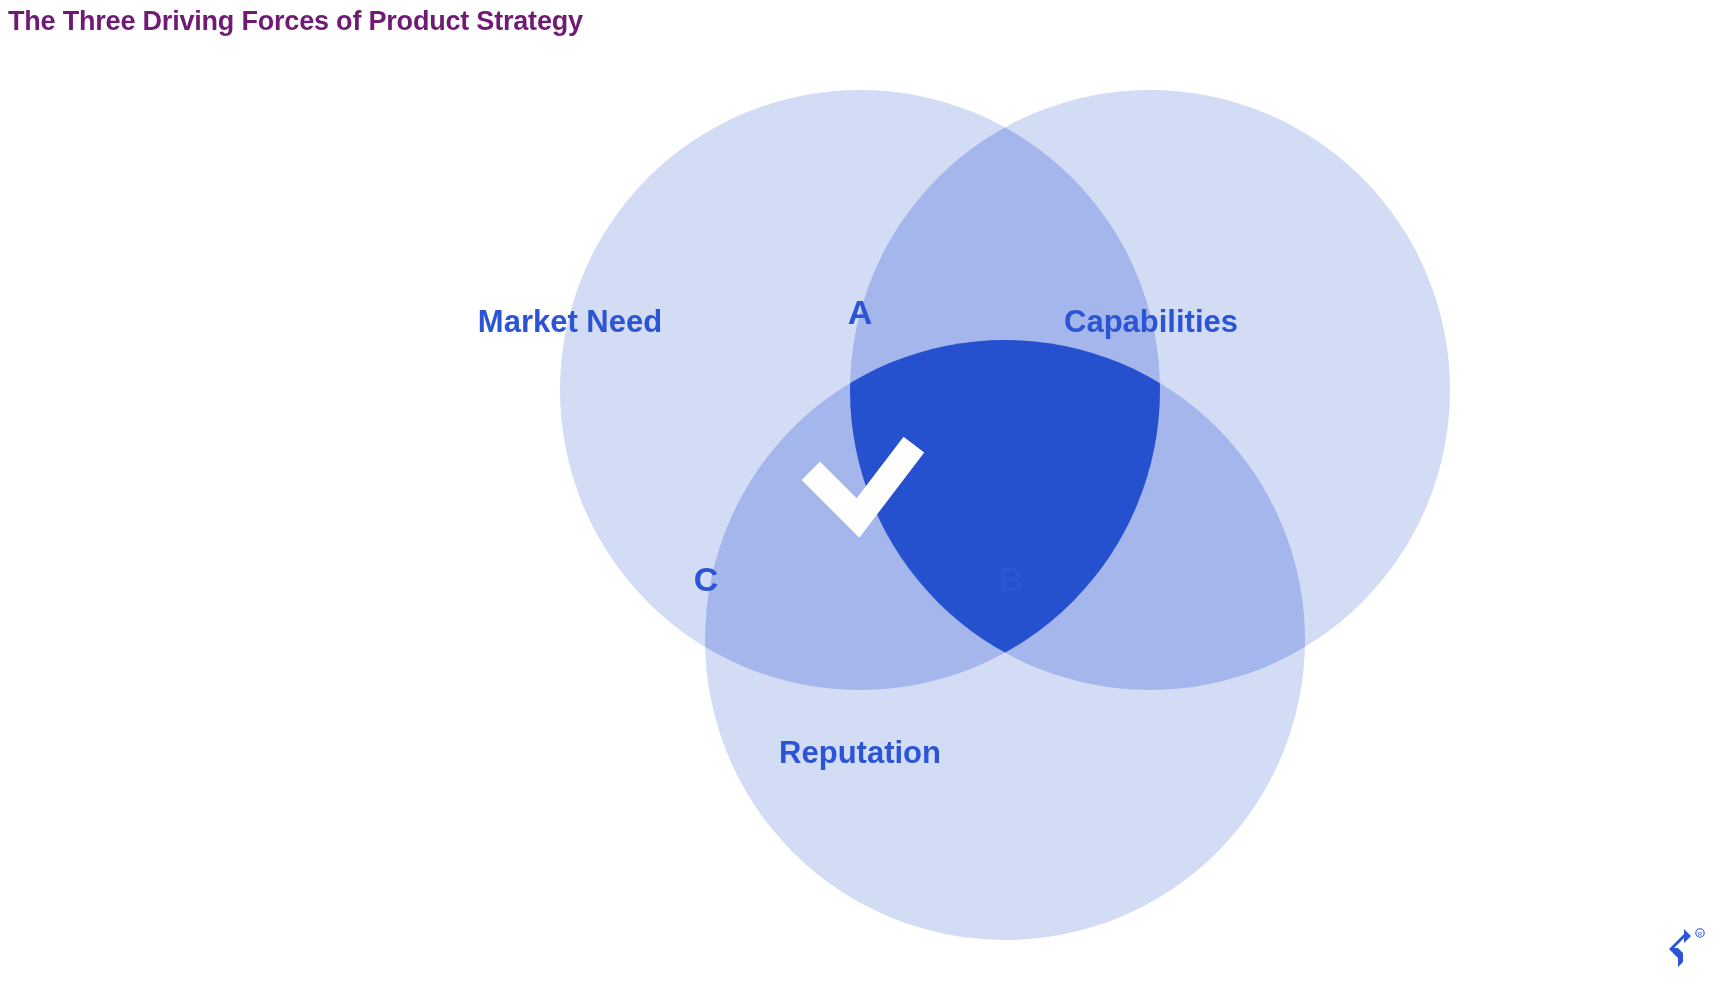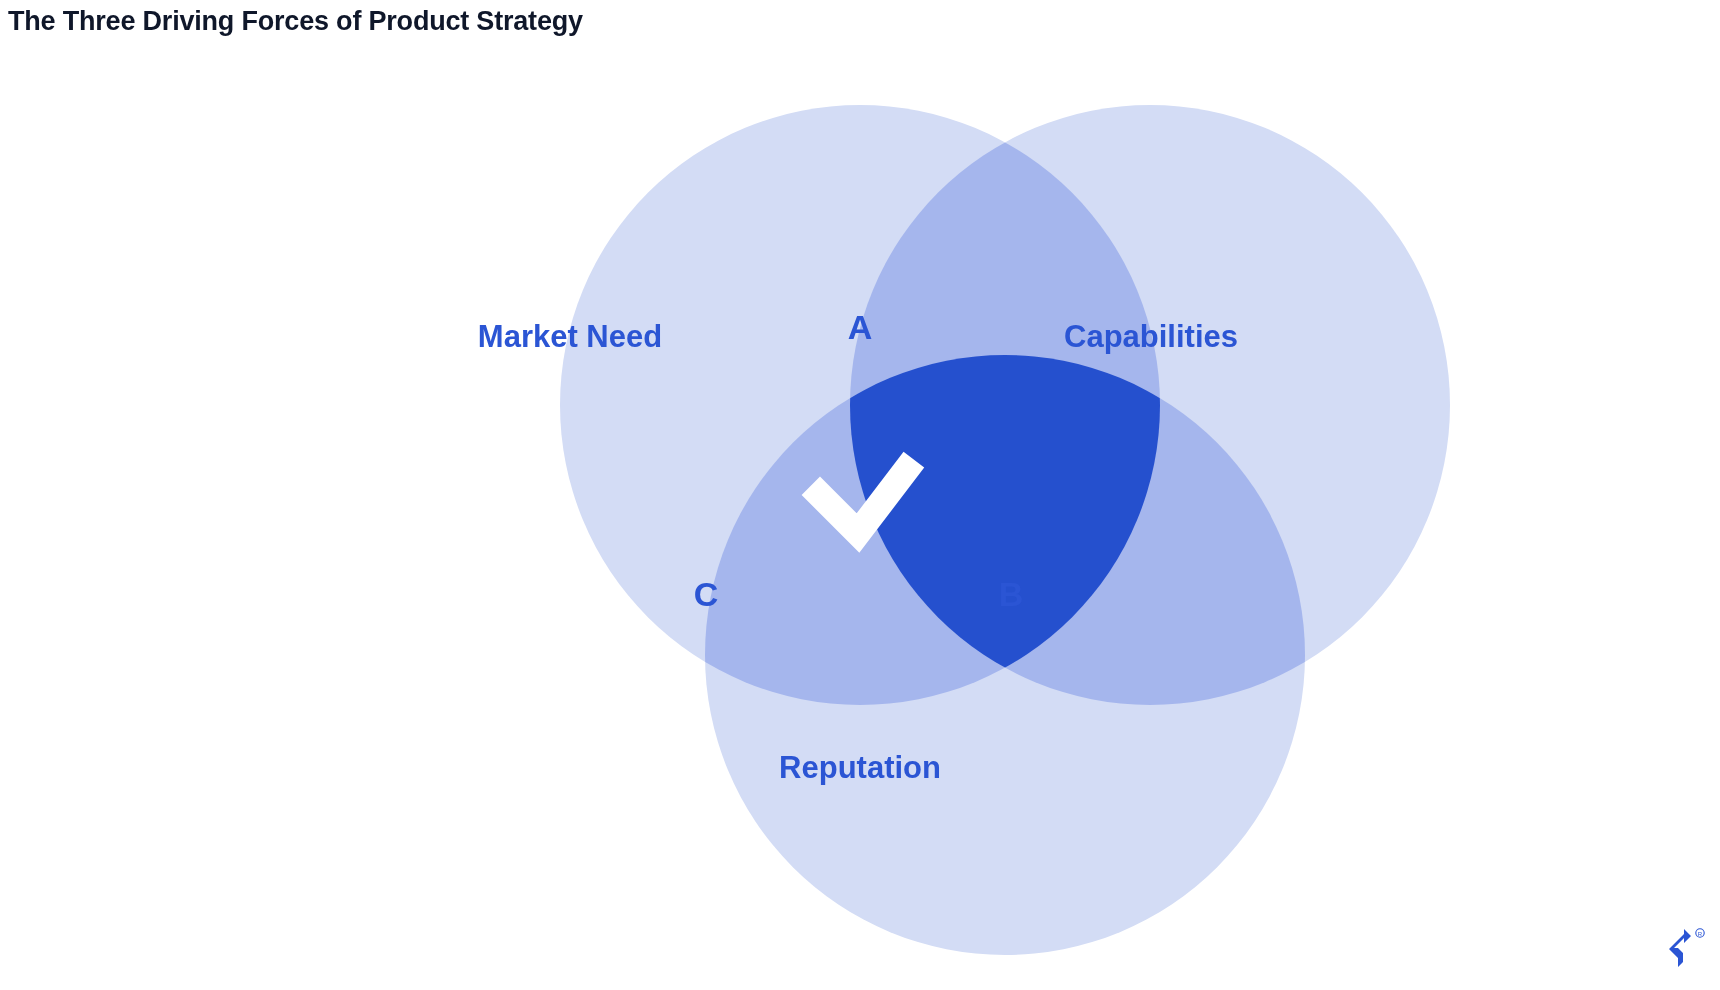--- a/index.html
+++ b/index.html
@@ -13,28 +13,28 @@
     font-family: "Liberation Sans", sans-serif;
     overflow: hidden;
     position: relative;
   }
   .page-title {
     position: absolute;
     left: 8px;
     top: 6px;
     font-size: 27px;
     font-weight: bold;
-    color: #0f172a;
+    color: #701a75;
     letter-spacing: -0.2px;
     white-space: nowrap;
   }
   .venn-wrap {
     position: absolute;
     left: 0;
-    top: 15px;
+    top: 0;
     width: 1720px;
     height: 896px;
   }
   .venn-svg {
     display: block;
   }
   .circle-label {
     font-family: "Liberation Sans", sans-serif;
     font-size: 31px;
     font-weight: bold;

